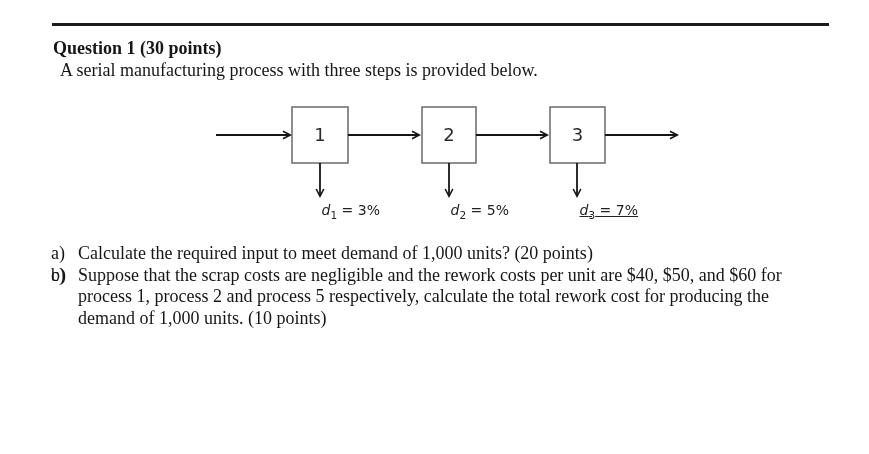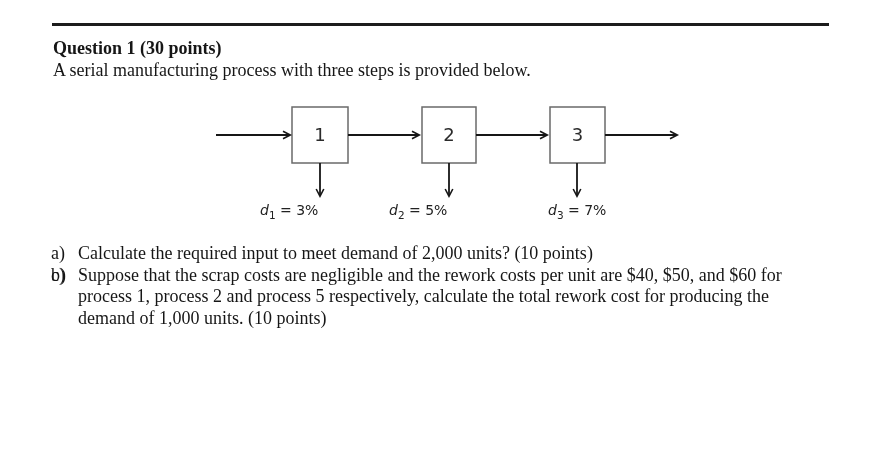--- a/index.html
+++ b/index.html
@@ -20,21 +20,21 @@
   }
   .title {
     position: absolute;
     left: 53px; top: 38px;
     font-size: 18px;
     font-weight: bold;
     white-space: nowrap;
   }
   .subtitle {
     position: absolute;
-    left: 53px; top: 60px;
+    left: 60px; top: 60px;
     font-size: 18px;
     white-space: nowrap;
   }
   .diagram-svg {
     position: absolute;
     left: 0; top: 0;
   }
   .box-num {
     position: absolute;
     top: 107px;
@@ -45,29 +45,29 @@
     font-size: 18px;
     color: #2b2b2b;
   }
   .box-num.n1 { left: 292px; width: 56px; }
   .box-num.n2 { left: 422px; width: 54px; }
   .box-num.n3 { left: 550px; width: 55px; }
   .defect-label {
     position: absolute;
     top: 202px;
     width: 120px;
-    text-align: left;
+    text-align: right;
     font-family: "DejaVu Sans", sans-serif;
     font-size: 14px;
     color: #222222;
     white-space: nowrap;
   }
   .defect-label.d1 { left: 260px; }
   .defect-label.d2 { left: 389px; }
-  .defect-label.d3 { left: 548px; }
+  .defect-label.d3 { left: 518px; text-decoration: underline; }
   .defect-label .dvar { font-style: italic; }
   .defect-label sub { font-size: 10.5px; line-height: 0; }
   .defect-label .deq { white-space: pre; }
   .questions {
     position: absolute;
     left: 51px; top: 243px;
     width: 812px;
     font-size: 18px;
     line-height: 21.5px;
     white-space: nowrap;
@@ -109,21 +109,21 @@
   <div class="box-num n1">1</div>
   <div class="box-num n2">2</div>
   <div class="box-num n3">3</div>
 
   <div class="defect-label d1"><span class="dvar">d</span><sub>1</sub><span class="deq"> = 3%</span></div>
   <div class="defect-label d2"><span class="dvar">d</span><sub>2</sub><span class="deq"> = 5%</span></div>
   <div class="defect-label d3"><span class="dvar">d</span><sub>3</sub><span class="deq"> = 7%</span></div>
 
   <div class="questions">
     <div class="q-item">
-      <div class="q-line"><span class="q-label">a)</span><span>Calculate the required input to meet demand of 2,000 units? (10 points)</span></div>
+      <div class="q-line"><span class="q-label">a)</span><span>Calculate the required input to meet demand of 1,000 units? (20 points)</span></div>
     </div>
     <div class="q-item">
       <div class="q-line"><span class="q-label">b)</span></div>
     </div>
     <div class="q-item">
       <div class="q-line"><span class="q-label">c)</span><span>Suppose that the scrap costs are negligible and the rework costs per unit are $40, $50, and $60 for</span></div>
       <div class="q-line"><span>process 1, process 2 and process 5 respectively, calculate the total rework cost for producing the</span></div>
       <div class="q-line"><span>demand of 1,000 units. (10 points)</span></div>
     </div>
   </div>

